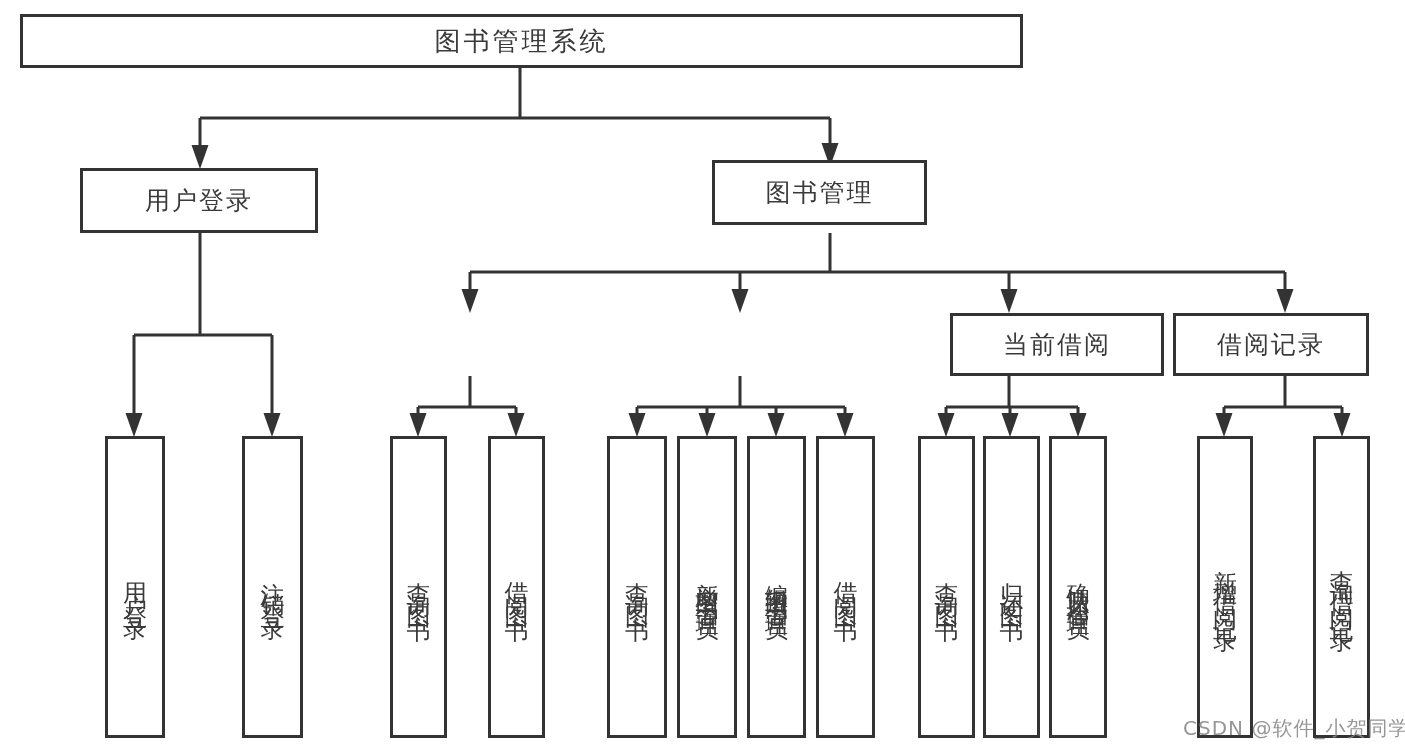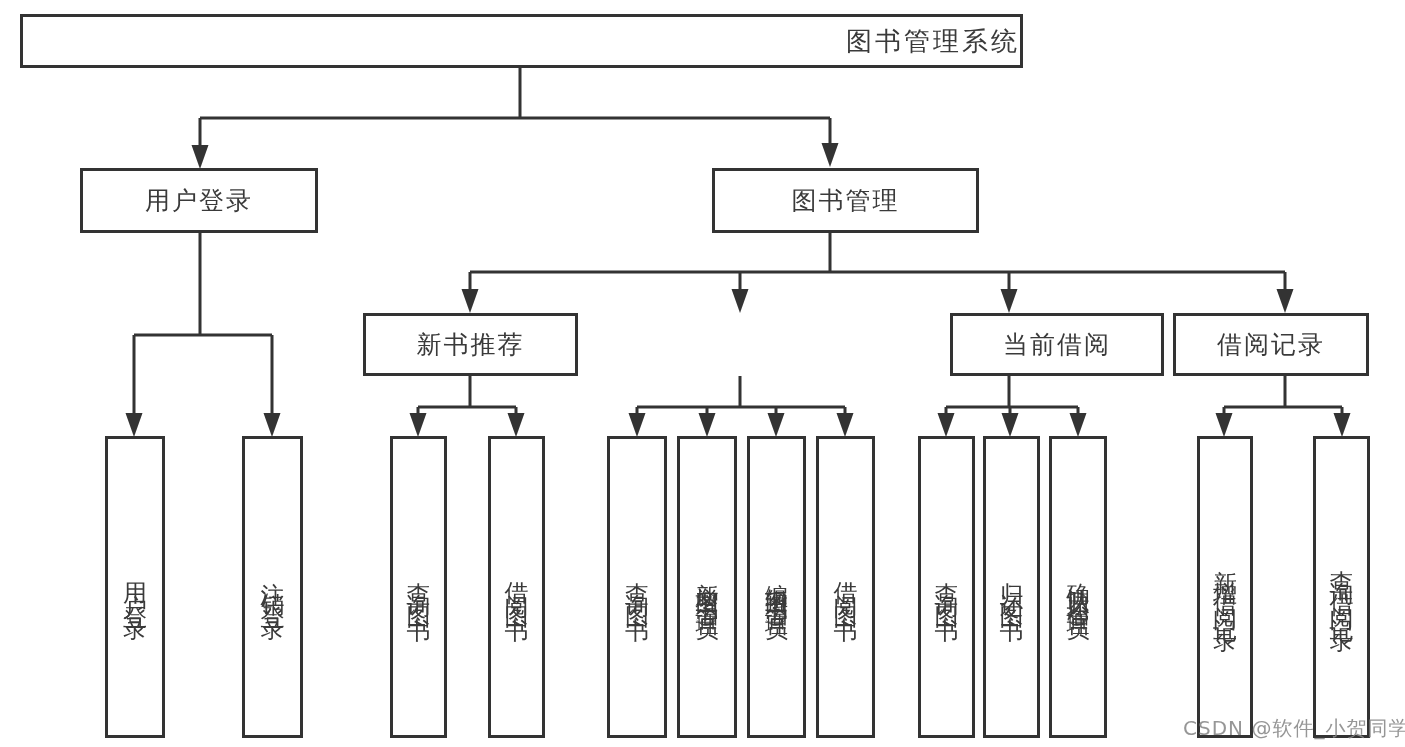--- a/index.html
+++ b/index.html
@@ -6,24 +6,24 @@
   .canvas{
     position:relative;width:1405px;height:747px;background:#ffffff;
     font-family:"DejaVu Sans","Liberation Sans",sans-serif;color:#3a3a3a;overflow:hidden;
   }
   .wires{position:absolute;left:0;top:0;width:1405px;height:747px;z-index:1;}
   .node{
     position:absolute;background:#ffffff;border:3px solid #333333;box-sizing:border-box;
     display:flex;align-items:center;justify-content:center;z-index:2;
   }
   .h-label{font-size:25px;letter-spacing:2px;white-space:nowrap;}
-  .root{left:20px;top:14px;width:1003px;height:54px;justify-content:flex-end;}
+  .root{left:20px;top:14px;width:1003px;height:54px;}
   .root .h-label{font-size:26px;letter-spacing:3px;}
   .n-user{left:80px;top:168px;width:238px;height:65px;}
-  .n-book{left:712px;top:168px;width:267px;height:65px;}
+  .n-book{left:712px;top:160px;width:215px;height:65px;}
   .n-l3a{left:363px;top:313px;width:215px;height:63px;}
   .n-l3b{left:632px;top:313px;width:215px;height:63px;}
   .n-l3c{left:902px;top:313px;width:214px;height:63px;margin-left:48px;}
   .n-l3d{left:1173px;top:313px;width:196px;height:63px;}
   .leaf{top:436px;height:302px;}
   .v-label{
     writing-mode:vertical-rl;text-orientation:mixed;
     font-size:24px;letter-spacing:12px;line-height:1;white-space:nowrap;
   }
   .leaf.tight .v-label{font-size:23px;letter-spacing:5px;}
@@ -87,23 +87,20 @@
     <span class="h-label">图书管理系统</span>
   </div>
 
   <div class="node n-user">
     <span class="h-label">用户登录</span>
   </div>
   <div class="node n-book">
     <span class="h-label">图书管理</span>
   </div>
 
-  <div class="node n-l3a">
-    <span class="h-label">新书推荐</span>
-  </div>
   <div class="node n-l3c">
     <span class="h-label">当前借阅</span>
   </div>
   <div class="node n-l3d">
     <span class="h-label">借阅记录</span>
   </div>
 
   <div class="node leaf lf1">
     <span class="v-label">用户登录</span>
   </div>

